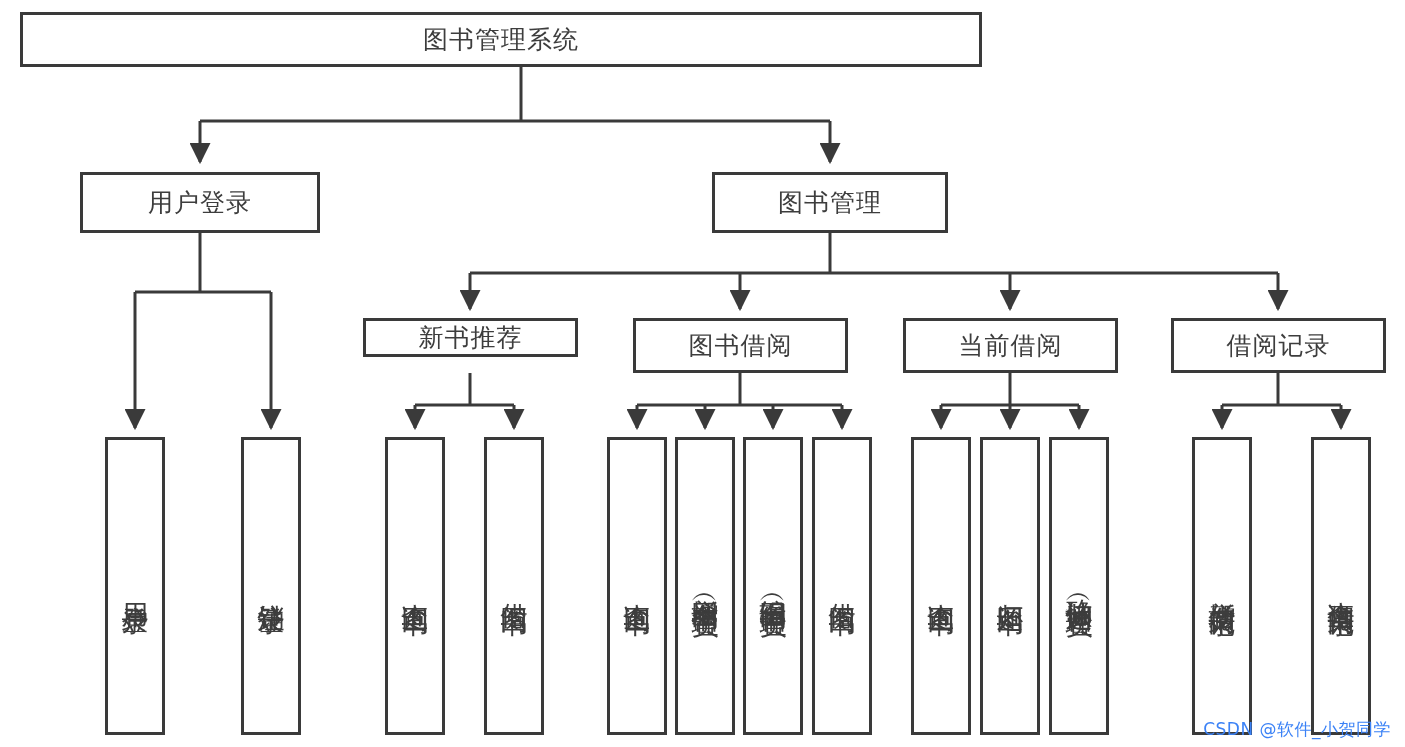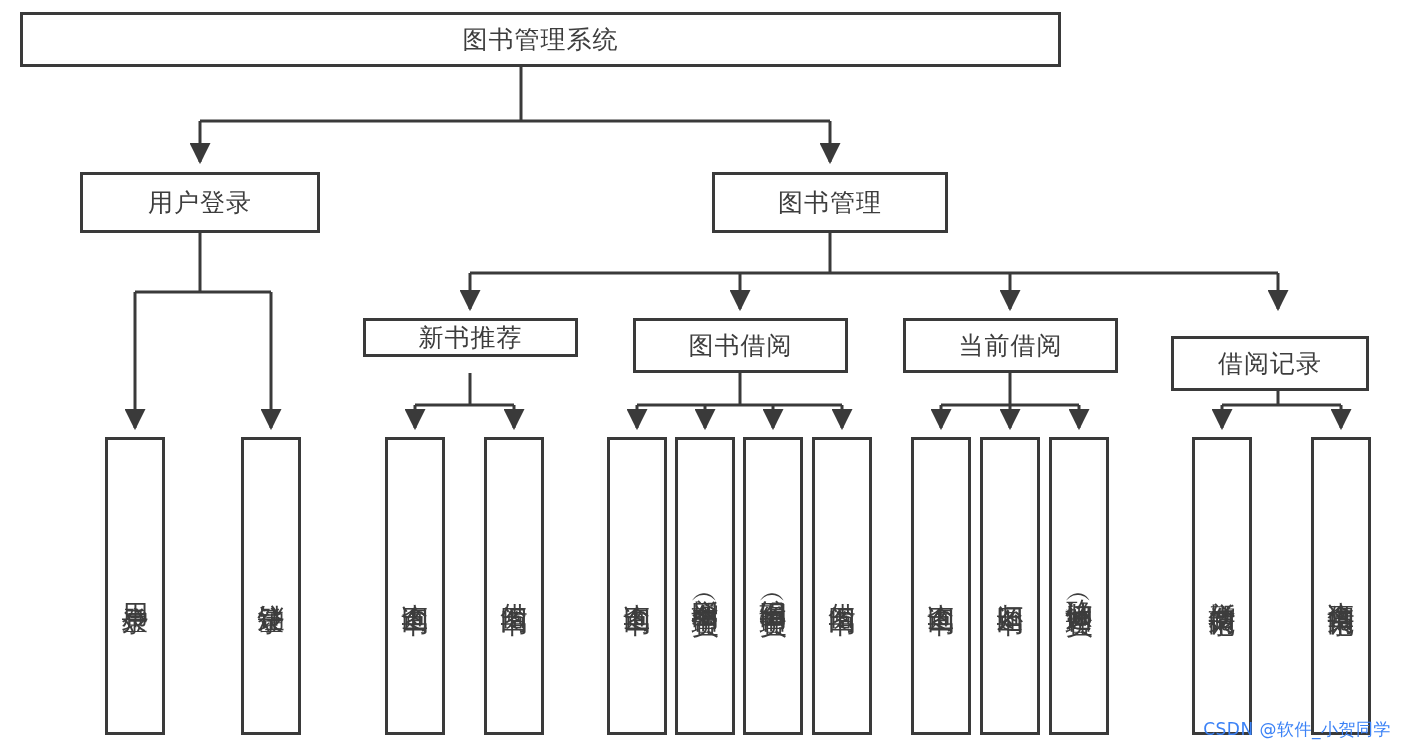--- a/index.html
+++ b/index.html
@@ -110,29 +110,29 @@
       <path d="M 1010 405 L 1010 428" marker-end="url(#arrow)"></path>
       <path d="M 1079 405 L 1079 428" marker-end="url(#arrow)"></path>
 
       <path d="M 1278 373 L 1278 405"></path>
       <path d="M 1222 405 L 1341 405"></path>
       <path d="M 1222 405 L 1222 428" marker-end="url(#arrow)"></path>
       <path d="M 1341 405 L 1341 428" marker-end="url(#arrow)"></path>
     </g>
   </svg>
 
-  <div class="box box-h" style="left:20px; top:12px; width:1041px; height:55px;">图书管理系统</div>
+  <div class="box box-h" style="left:20px; top:12px; width:962px; height:55px;">图书管理系统</div>
 
   <div class="box box-h" style="left:80px; top:172px; width:240px; height:61px;">用户登录</div>
   <div class="box box-h" style="left:712px; top:172px; width:236px; height:61px;">图书管理</div>
 
   <div class="box box-h" style="left:363px; top:318px; width:215px; height:39px;">新书推荐</div>
   <div class="box box-h" style="left:633px; top:318px; width:215px; height:55px;">图书借阅</div>
   <div class="box box-h" style="left:903px; top:318px; width:215px; height:55px;font-family:Liberation Serif, serif;">当前借阅</div>
-  <div class="box box-h" style="left:1171px; top:336px; width:198px; height:55px;">借阅记录</div>
+  <div class="box box-h" style="left:1171px; top:318px; width:215px; height:55px;">借阅记录</div>
 
   <div class="box box-v" style="left:105px; top:437px; width:60px; height:298px;">
     <span class="vtext">用户登录</span>
   </div>
   <div class="box box-v" style="left:241px; top:437px; width:60px; height:298px;">
     <span class="vtext">注销登录</span>
   </div>
 
   <div class="box box-v" style="left:385px; top:437px; width:60px; height:298px;">
     <span class="vtext">查询图书</span>

